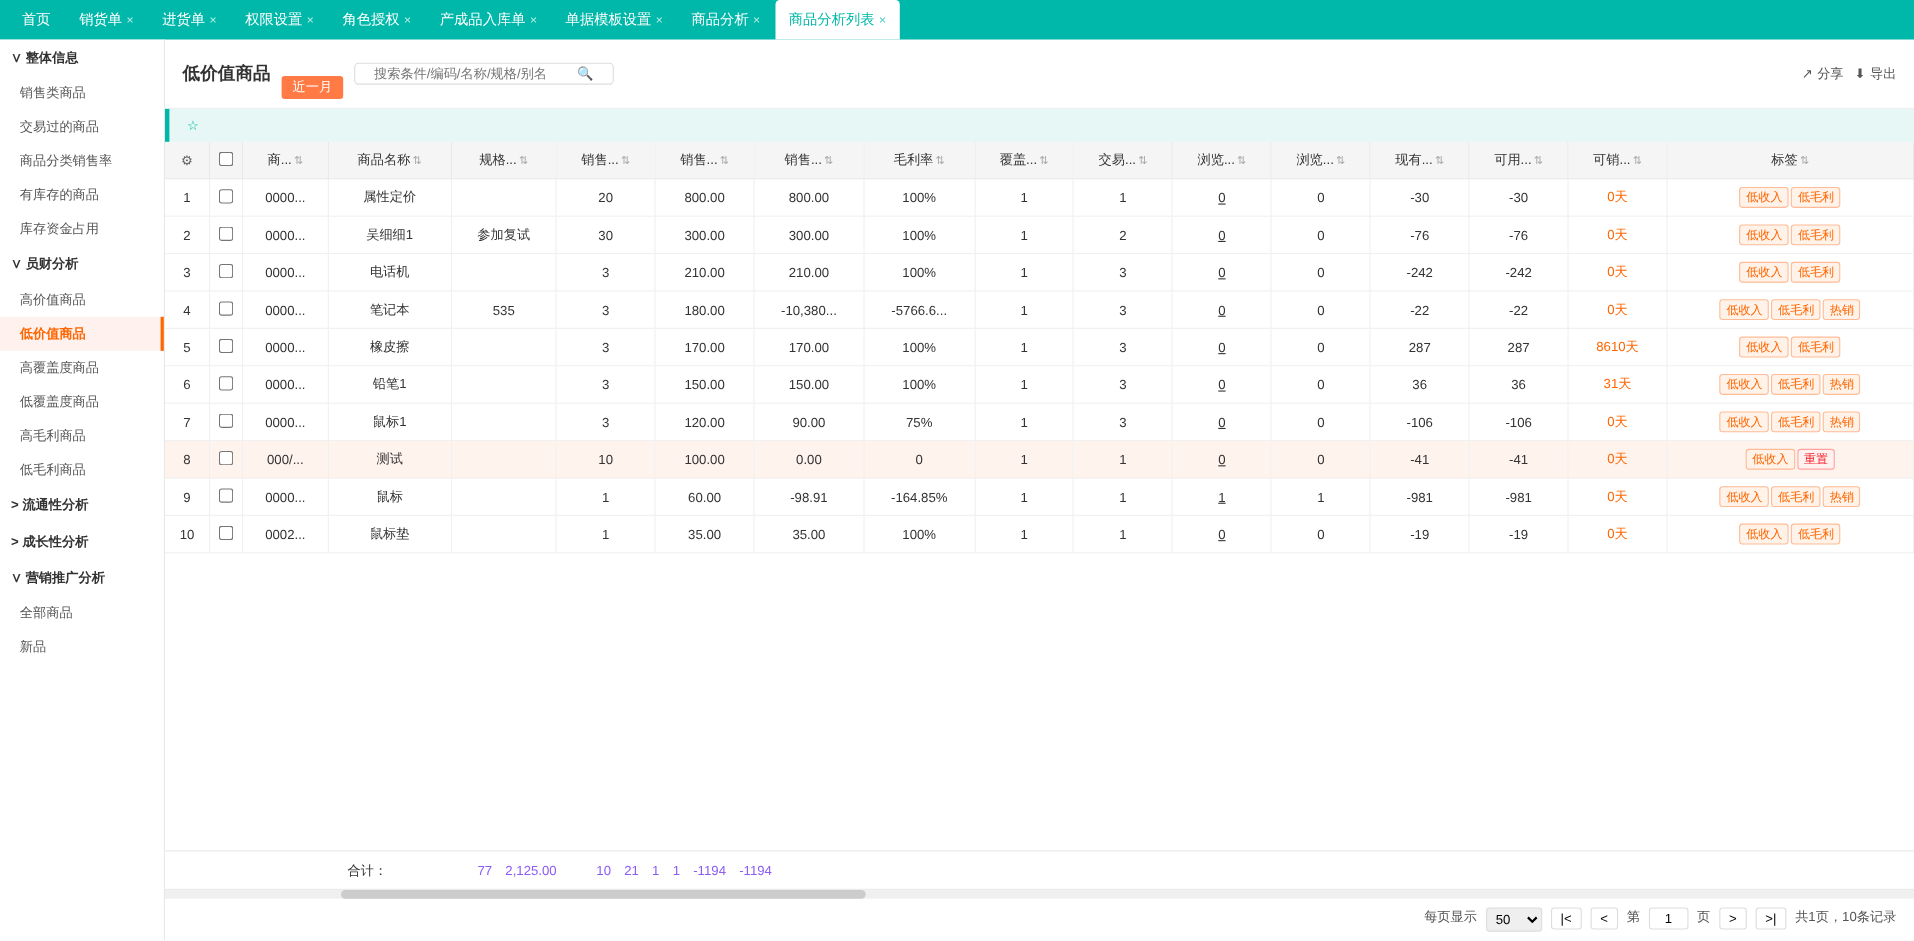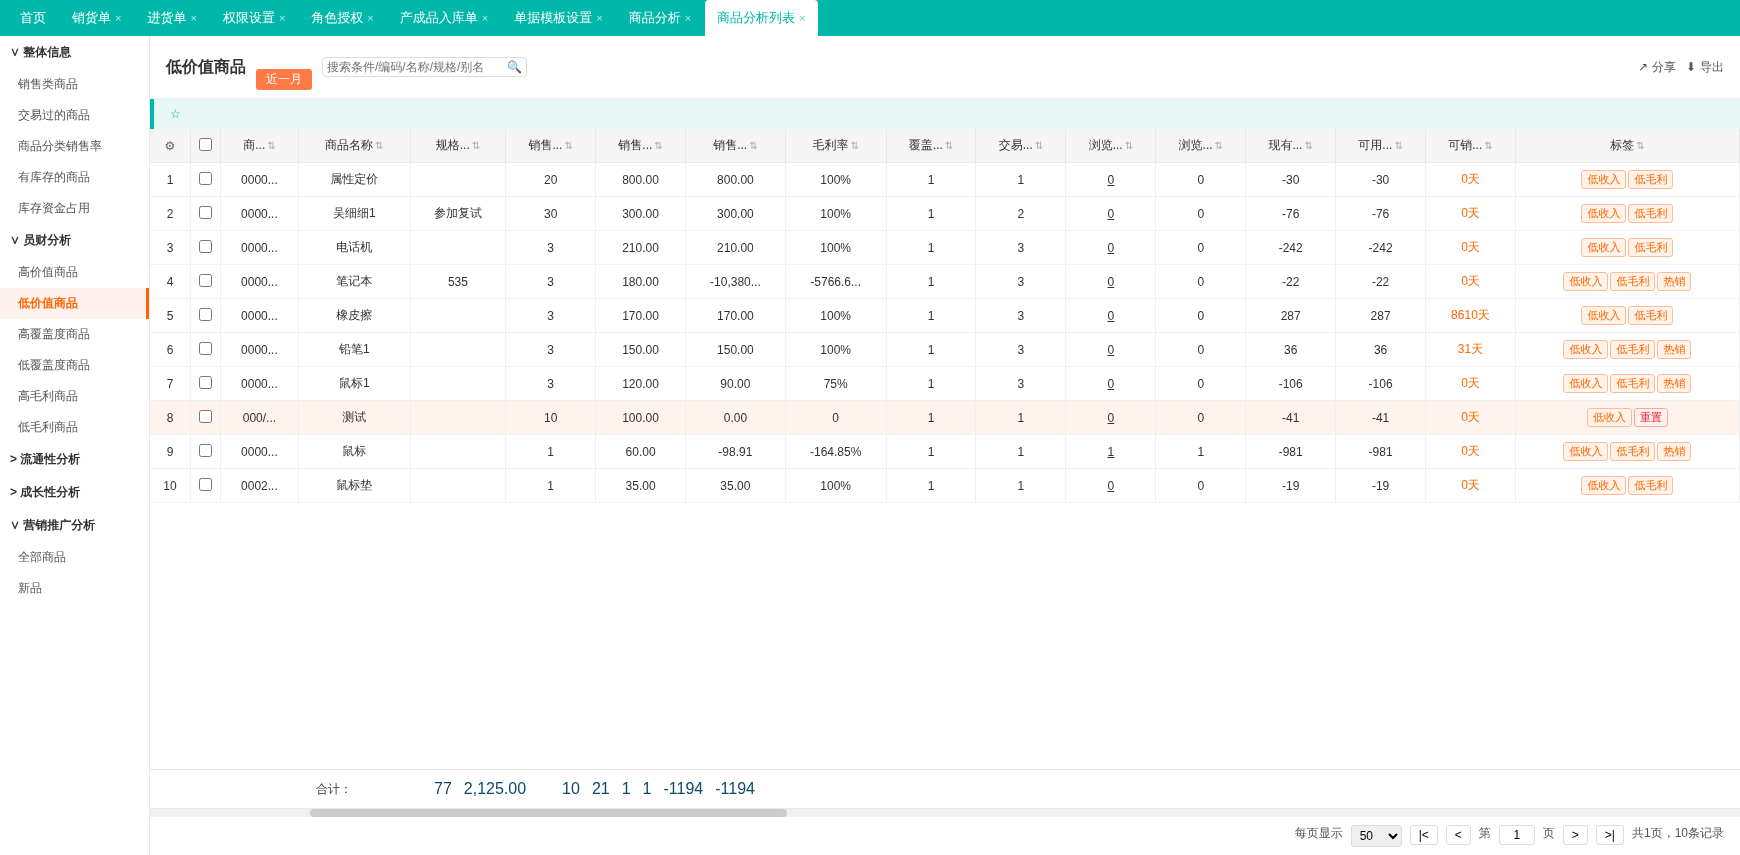--- a/index.html
+++ b/index.html
@@ -20,21 +20,21 @@
     .sidebar-item { padding: 7px 10px 7px 18px; color: #555; cursor: pointer; }
     .sidebar-item.active { background: #fff2ee; color: #ff6600; font-weight: bold; border-right: 3px solid #ff6600; }
 
     
     .main { flex: 1; display: flex; flex-direction: column; overflow: hidden; }
 
     
     .main-header { display: flex; align-items: center; padding: 8px 16px; background: #fff; border-bottom: 1px solid #eee; gap: 10px; }
     .page-title { font-size: 16px; font-weight: bold; color: #333; }
     .filter-btn { background: #ff7a45; color: #fff; border: none; border-radius: 3px; padding: 2px 10px; cursor: pointer; font-size: 12px; margin-top: 25px; }
-    .search-box { display: flex; align-items: center; border: 1px solid #ddd; border-radius: 4px; padding: 2px 4px; background: #fff; width: 205px; }
+    .search-box { display: flex; align-items: center; border: 1px solid #ddd; border-radius: 4px; padding: 2px 17px; background: #fff; width: 236px; }
     .search-box input { border: none; outline: none; font-size: 12px; width: 200px; color: #999; }
     .search-icon { color: #ff7a45; cursor: pointer; }
     .header-right { margin-left: auto; display: flex; gap: 10px; }
     .header-btn { display: flex; align-items: center; gap: 4px; color: #555; cursor: pointer; font-size: 12px; }
 
     
     .notice { background: #e6f7f5; border-left: 4px solid #00b8a9; padding: 8px 16px; color: #555; font-size: 12px; display: flex; align-items: center; gap: 6px; }
     .notice-icon { color: #00b8a9; }
 
     
@@ -51,21 +51,21 @@
     .underline { text-decoration: underline; cursor: pointer; }
     .checkbox-cell { width: 30px; }
     input[type=checkbox] { cursor: pointer; }
     .settings-icon { color: #666; cursor: pointer; }
 
     
     .footer { background: #fff; border-top: 1px solid #e8e8e8; }
     .total-row { display: flex; align-items: center; padding: 6px 0; border-bottom: 1px solid #e8e8e8; }
     .total-label { width: 218px; text-align: right; padding-right: 16px; font-weight: normal; color: #333; font-size: 12px; }
     .total-cells { display: flex; flex: 1; }
-    .total-cell { padding: 4px 6px; text-align: center; color: #0c4a6e; font-size: 16px; white-space: nowrap; }
+    .total-cell { padding: 4px 6px; text-align: center; color: #8b5cf6; font-size: 12px; white-space: nowrap; }
 
     .pagination-bar { display: flex; align-items: flex-start; justify-content: flex-end; padding: 8px 16px; gap: 8px; color: #555; }
     .page-size-select { border: 1px solid #ddd; border-radius: 3px; padding: 2px 4px; }
     .page-btn { border: 1px solid #ddd; background: #fff; padding: 2px 8px; cursor: pointer; border-radius: 3px; }
     .page-input { border: 1px solid #ddd; border-radius: 3px; width: 36px; text-align: center; padding: 2px; }
     .scroll-bar { height: 8px; background: #f0f0f0; }
     .scroll-thumb { height: 8px; background: #ccc; border-radius: 4px; width: 30%; margin-left: 160px; }
   </style>
 </head>
 <body>

